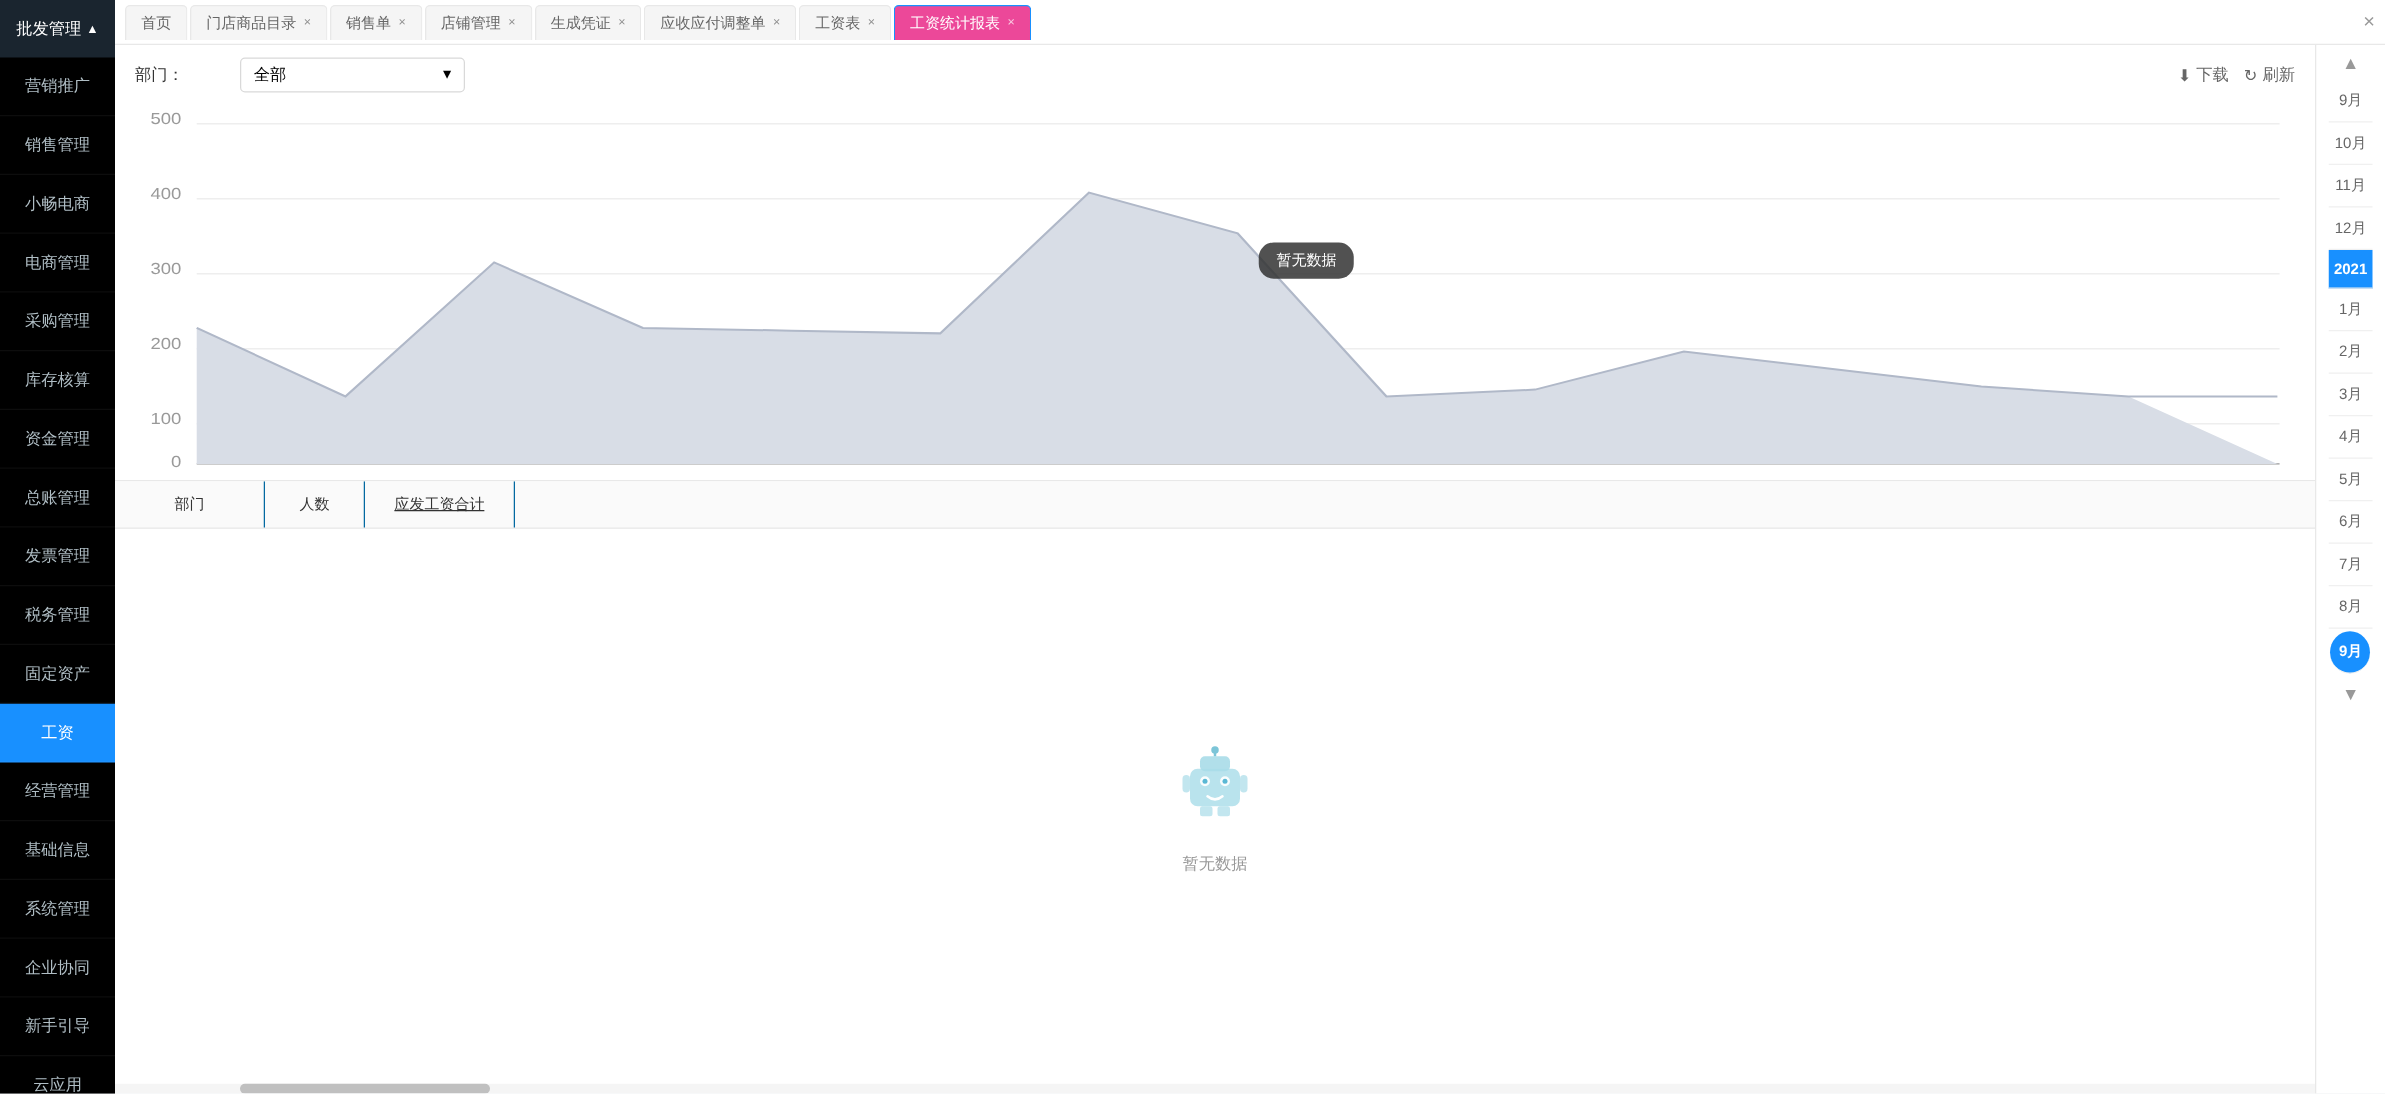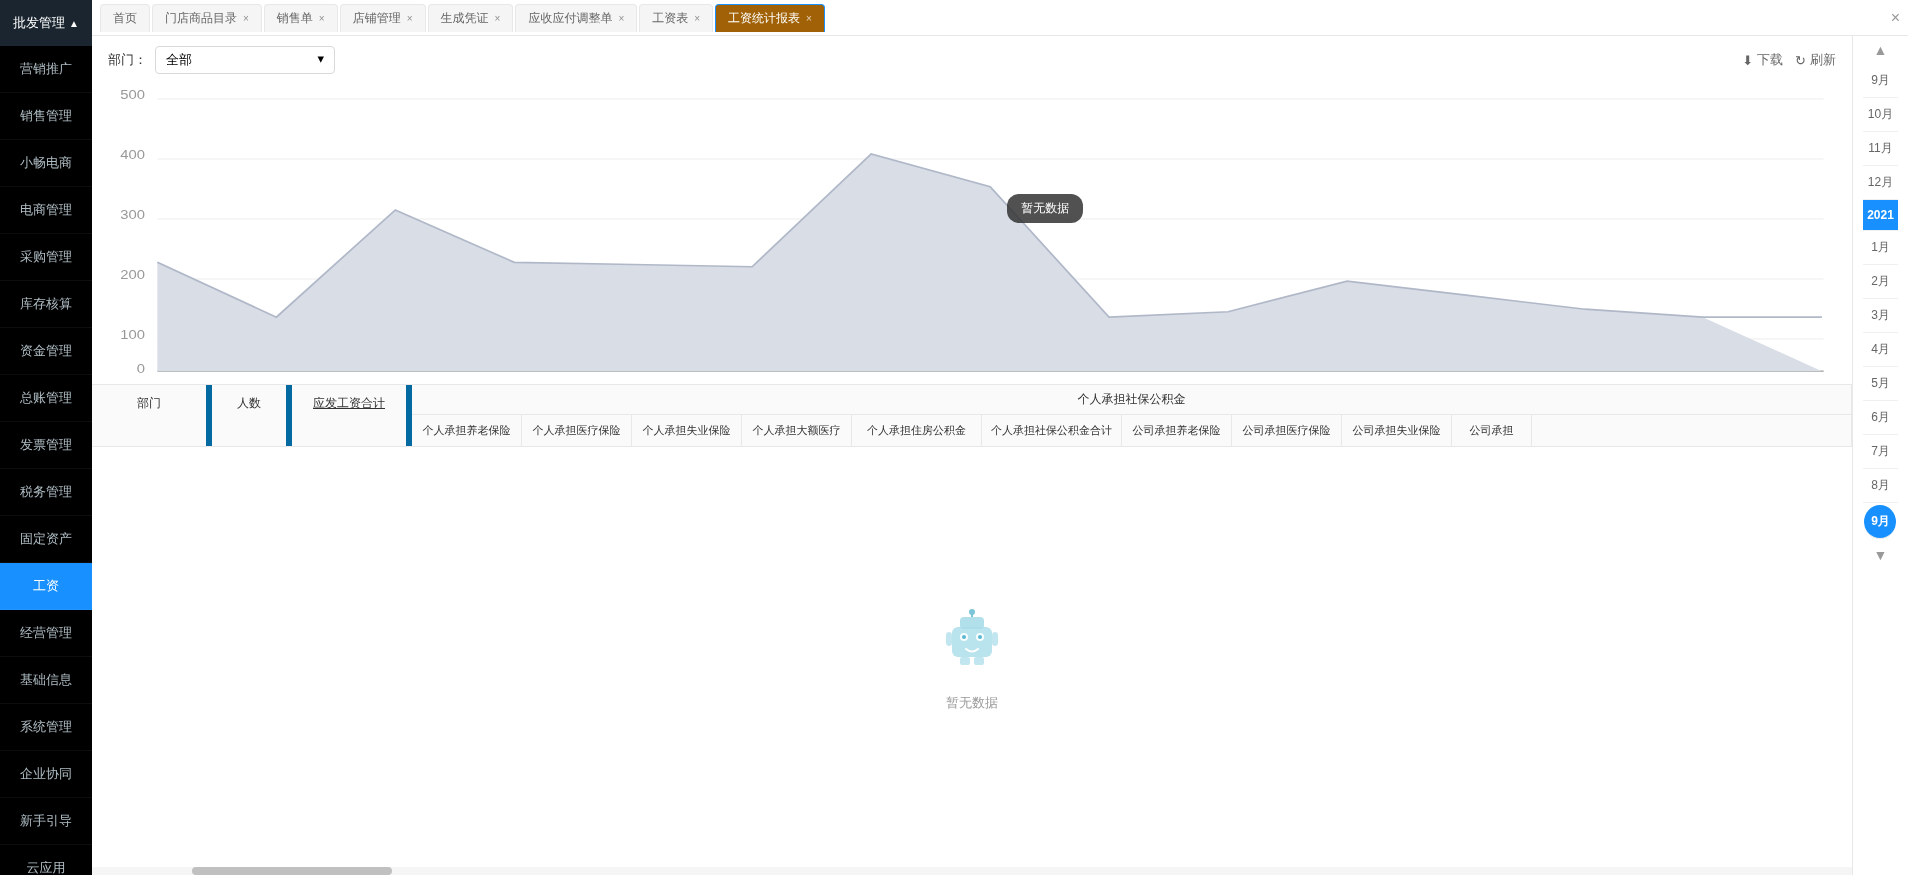--- a/index.html
+++ b/index.html
@@ -66,21 +66,21 @@
       cursor: pointer;
       font-size: 12px;
       color: #666;
       gap: 6px;
       background: #f5f5f5;
       border: 1px solid #e8e8e8;
       border-bottom: none;
       white-space: nowrap;
     }
     .tab-item.active {
-      background: #a16207;
+      background: #ec4899;
       color: #fff;
       border-color: #1890ff;
     }
     .tab-item .close-icon { font-size: 10px; opacity: 0.7; }
 
     
     .content-area {
       flex: 1;
       display: flex;
       overflow: hidden;
@@ -132,20 +132,21 @@
       display: flex;
       align-items: flex-start;
       border: 1px solid #d9d9d9;
       border-radius: 4px;
       padding: 4px 10px;
       width: 180px;
       cursor: pointer;
       justify-content: space-between;
       font-size: 13px;
       background: #fff;
+      margin-left: 37px;
     }
     .toolbar-right { display: flex; align-items: center; gap: 12px; color: #666; font-size: 13px; cursor: pointer; }
     .toolbar-btn { display: flex; align-items: center; gap: 4px; }
 
     
     .chart-area {
       padding: 0 16px;
       flex-shrink: 0;
       position: relative;
       height: 300px;
@@ -162,21 +163,21 @@
     .table-header {
       display: flex;
       background: #fafafa;
       border-bottom: 1px solid #e8e8e8;
       flex-shrink: 0;
     }
     .th {
       padding: 10px 8px;
       font-size: 12px;
       color: #333;
-      border-right: 6px solid #0369a1;
+      border-right: 1px solid #0369a1;
       text-align: center;
       flex-shrink: 0;
     }
     .th-group-label {
       text-align: center;
       padding: 6px;
       font-size: 12px;
       color: #333;
       border-bottom: 1px solid #e8e8e8;
     }
@@ -390,35 +391,20 @@
         </svg>
         
         <div class="chart-tooltip" style="top:110px;left:52%;">暂无数据</div>
       </div>
 
       <div class="table-container">
         <div class="table-header">
           <div class="th" style="width:120px;min-width:120px;">部门</div>
           <div class="th" style="width:80px;min-width:80px;">人数</div>
           <div class="th" style="width:120px;min-width:120px;text-decoration:underline;">应发工资合计</div>
-          <div style="flex:1;display:flex;flex-direction:column;border-right:1px solid #e8e8e8;">
-            <div class="th-group-label">个人承担社保公积金</div>
-            <div class="th-group-cols">
-              <div class="th-group-col" style="min-width:110px;">个人承担养老保险</div>
-              <div class="th-group-col" style="min-width:110px;">个人承担医疗保险</div>
-              <div class="th-group-col" style="min-width:110px;">个人承担失业保险</div>
-              <div class="th-group-col" style="min-width:110px;">个人承担大额医疗</div>
-              <div class="th-group-col" style="min-width:130px;">个人承担住房公积金</div>
-              <div class="th-group-col" style="min-width:140px;">个人承担社保公积金合计</div>
-              <div class="th-group-col" style="min-width:110px;">公司承担养老保险</div>
-              <div class="th-group-col" style="min-width:110px;">公司承担医疗保险</div>
-              <div class="th-group-col" style="min-width:110px;">公司承担失业保险</div>
-              <div class="th-group-col" style="min-width:80px;">公司承担</div>
-            </div>
-          </div>
         </div>
 
         <div class="table-empty">
 
           <svg class="empty-robot" viewBox="0 0 80 80">
             <rect x="20" y="25" width="40" height="30" rx="6" fill="#a8dce8" opacity="0.8"></rect>
             <rect x="28" y="15" width="24" height="12" rx="4" fill="#a8dce8" opacity="0.9"></rect>
             <line x1="40" y1="15" x2="40" y2="12" stroke="#7cc5d8" stroke-width="2"></line>
             <circle cx="40" cy="10" r="3" fill="#7cc5d8"></circle>
             <circle cx="32" cy="35" r="4" fill="#fff" opacity="0.9"></circle>

